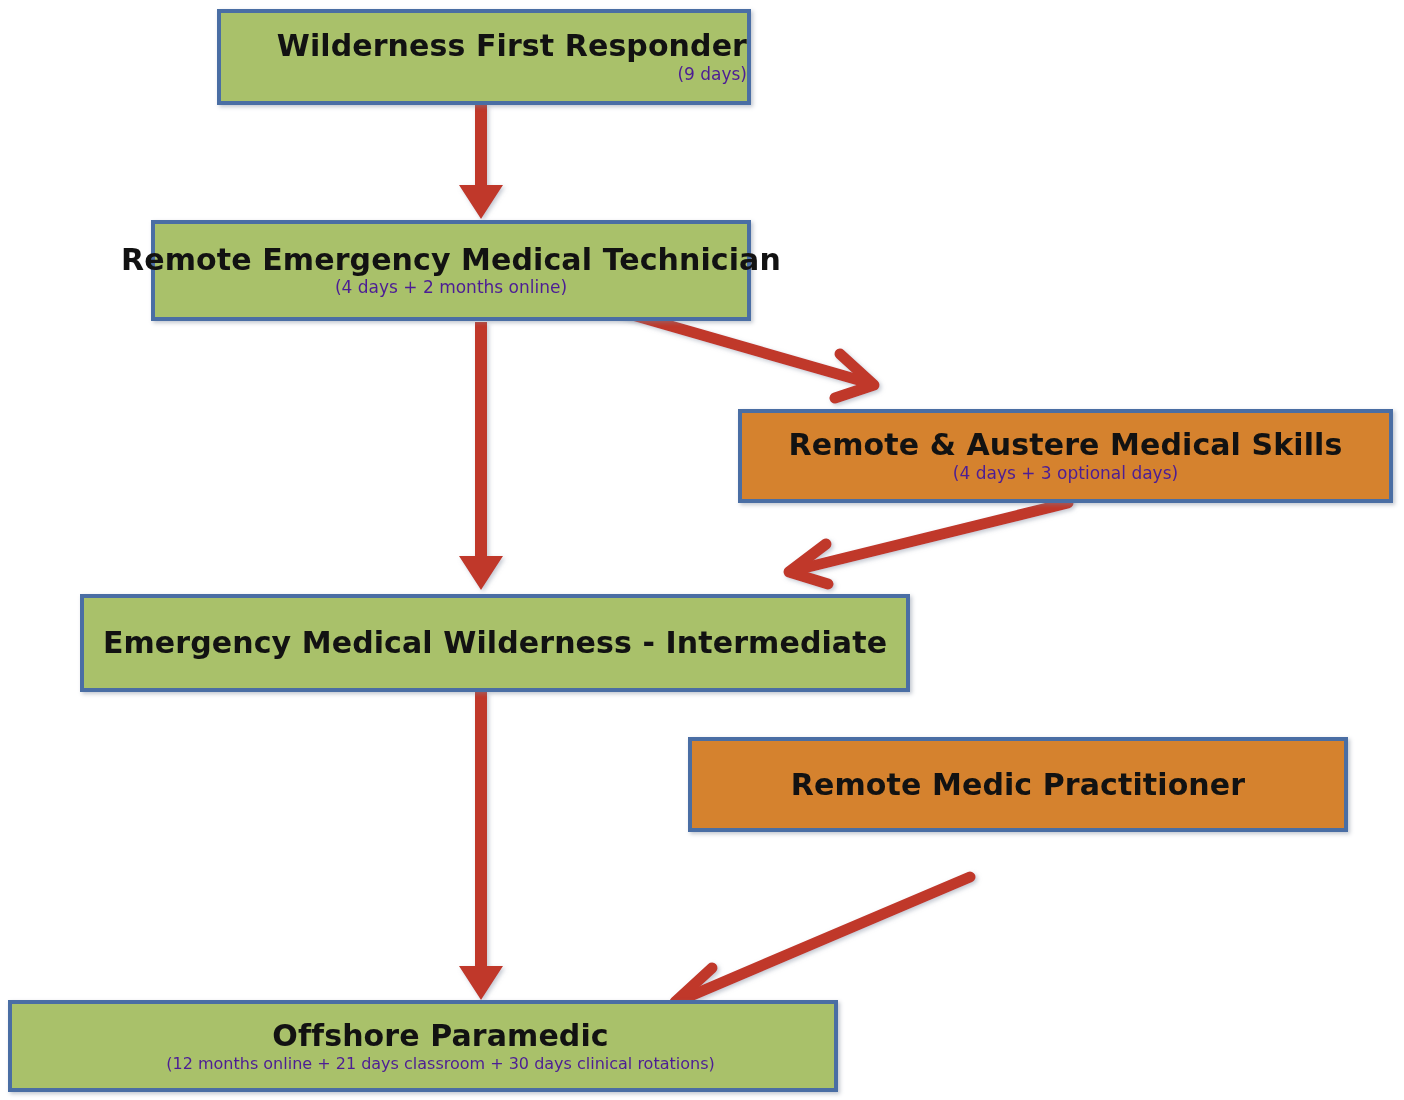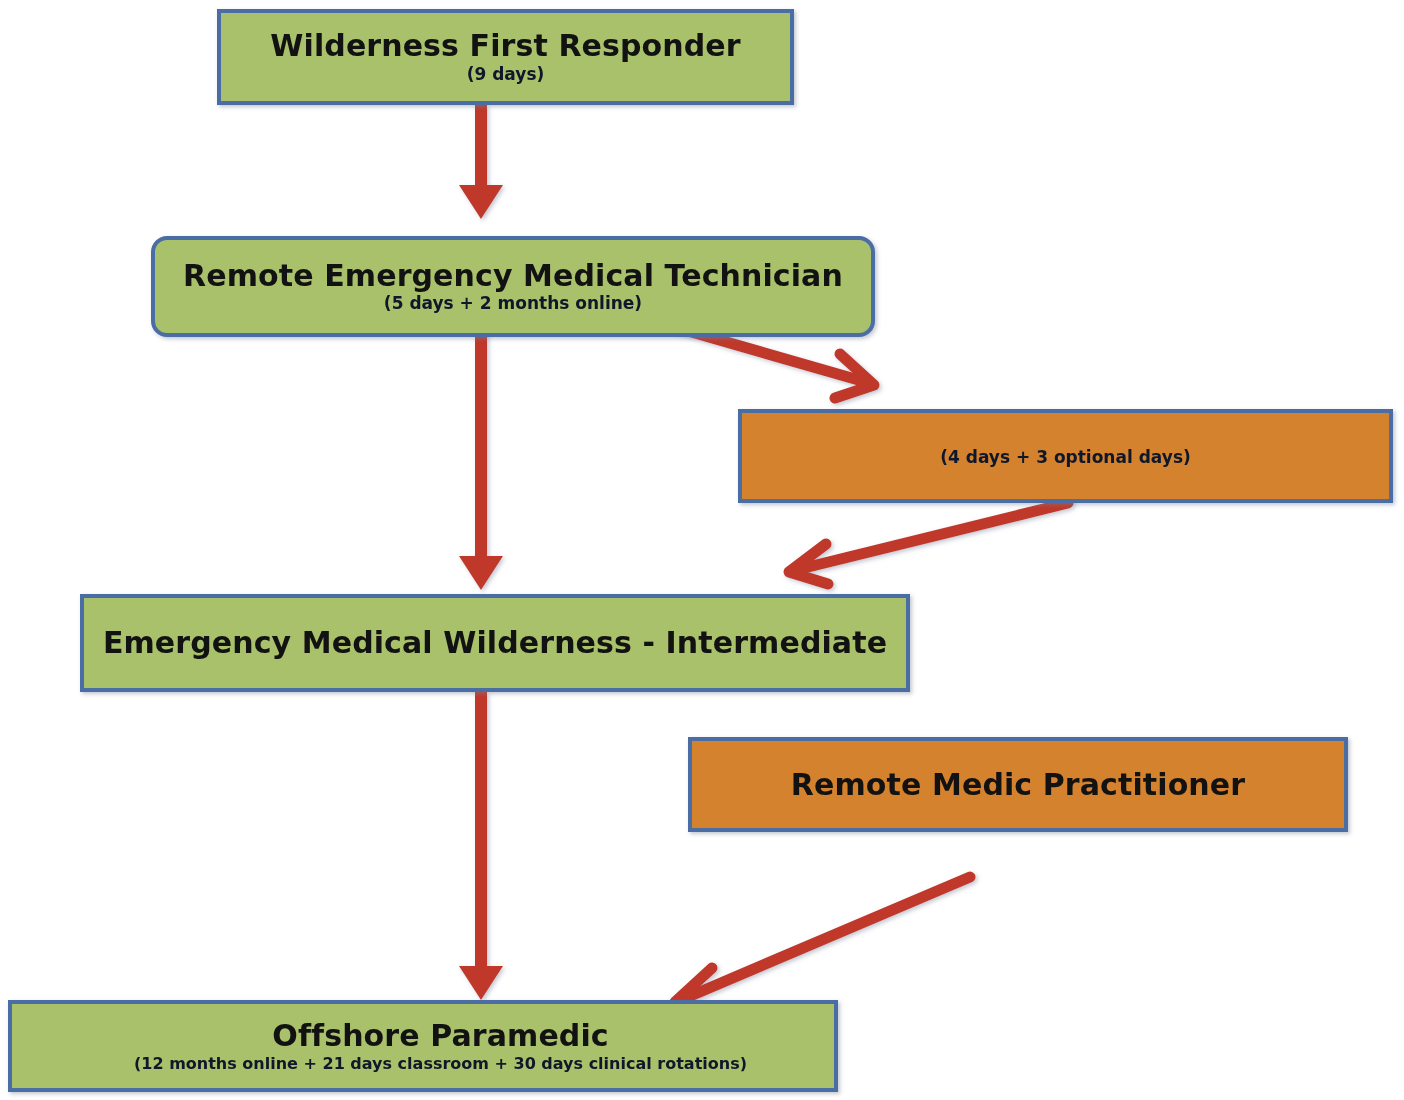--- a/index.html
+++ b/index.html
@@ -43,22 +43,22 @@
   .node-title {
     font-size: 30px;
     font-weight: bold;
     color: #121212;
     line-height: 1.06;
     letter-spacing: 0.1px;
     white-space: nowrap;
   }
   .node-sub {
     font-size: 17px;
-    font-weight: bold;
-    color: #0f172a;
+    font-weight: normal;
+    color: #4c1d95;
     line-height: 1.05;
     margin-top: 4px;
     white-space: nowrap;
   }
   .node-sub.small { font-size: 16px; }
 </style>
 </head>
 <body>
 
 <div id="diagram">
@@ -91,31 +91,32 @@
       <line x1="1068" y1="503" x2="800" y2="569" stroke="#c0392b" stroke-width="11" stroke-linecap="round"></line>
       <polyline points="826,544 789,572 828,584" fill="none" stroke="#c0392b" stroke-width="11" stroke-linecap="round" stroke-linejoin="round"></polyline>
     </g>
 
     <g filter="url(#softshadow)">
       <line x1="970" y1="877" x2="688" y2="997" stroke="#c0392b" stroke-width="11" stroke-linecap="round"></line>
       <polyline points="712,968 675,1002 715,1011" fill="none" stroke="#c0392b" stroke-width="11" stroke-linecap="round" stroke-linejoin="round"></polyline>
     </g>
   </svg>
 
-  <div class="node green" style="left:217px; top:9px; width:577px; height:96px;">
+  <div class="node green" style="left:217px; top:9px; width:534px; height:96px;align-items:flex-end;">
     <div class="node-title">Wilderness First Responder</div>
     <div class="node-sub">(9 days)</div>
   </div>
 
-  <div class="node green" style="left:151px; top:236px; width:724px; height:101px;border-radius:16px;">
+  <div class="node green" style="left:151px; top:220px; width:600px; height:101px;">
     <div class="node-title">Remote Emergency Medical Technician</div>
-    <div class="node-sub">(5 days + 2 months online)</div>
+    <div class="node-sub">(4 days + 2 months online)</div>
   </div>
 
   <div class="node orange" style="left:738px; top:409px; width:655px; height:94px;">
+    <div class="node-title">Remote &amp; Austere Medical Skills</div>
     <div class="node-sub">(4 days + 3 optional days)</div>
   </div>
 
   <div class="node green" style="left:80px; top:594px; width:830px; height:98px;">
     <div class="node-title">Emergency Medical Wilderness - Intermediate</div>
   </div>
 
   <div class="node orange" style="left:688px; top:737px; width:660px; height:95px;">
     <div class="node-title">Remote Medic Practitioner</div>
   </div>

